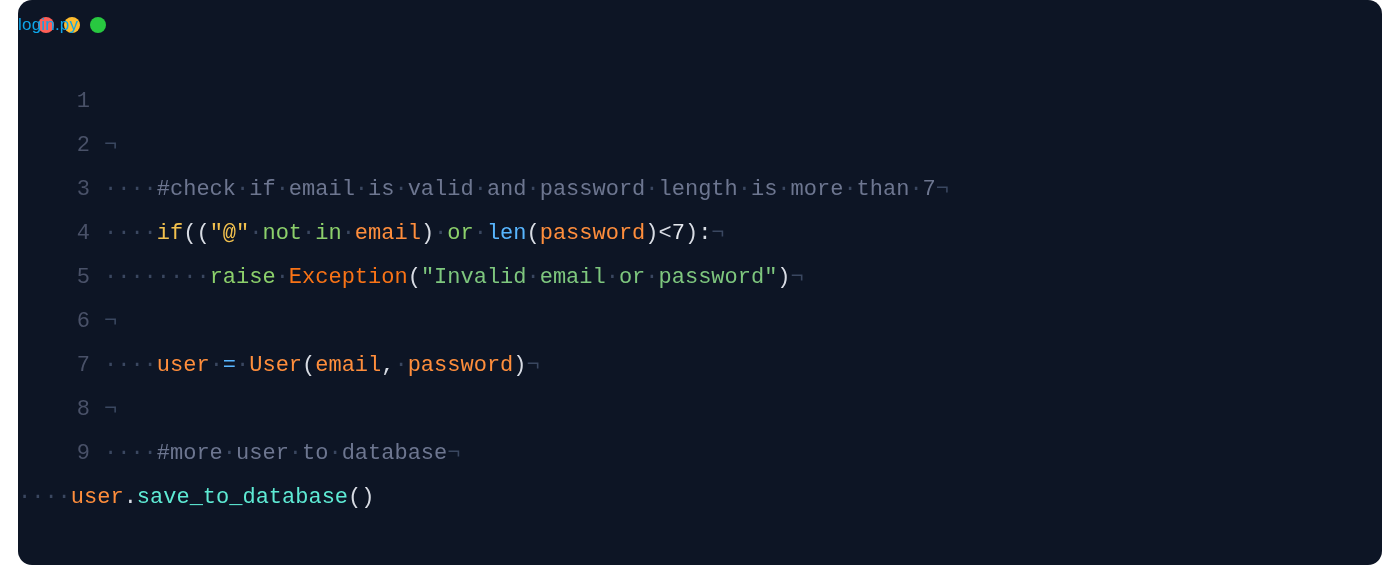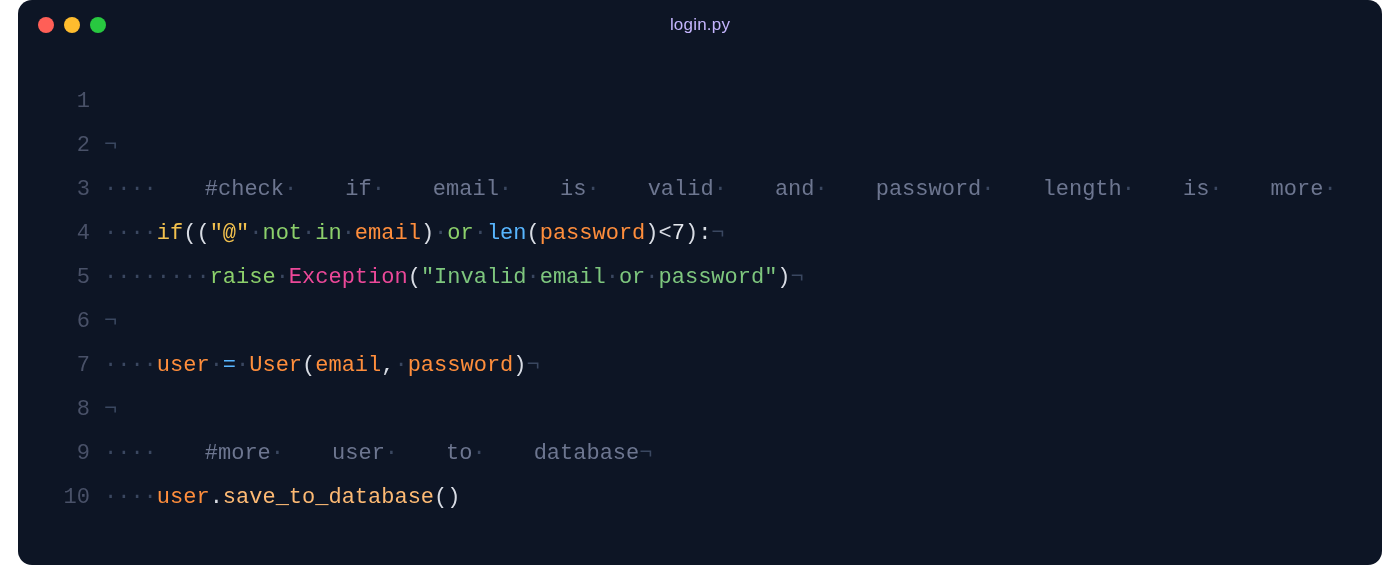--- a/index.html
+++ b/index.html
@@ -38,22 +38,22 @@
       width: 16px;
       height: 16px;
       border-radius: 50%;
     }
     .light.red { background: #ff5f57; }
     .light.yellow { background: #febc2e; }
     .light.green { background: #28c840; }
     .title {
       position: absolute;
       left: 0; right: 0;
-      text-align: center;
-      color: #c4b5fd;
+      text-align: left;
+      color: #0ea5e9;
       font-size: 17px;
       letter-spacing: 0.2px;
       font-family: -apple-system, BlinkMacSystemFont, "Segoe UI", Helvetica, Arial, sans-serif;
       pointer-events: none;
     }
     .code-area {
       padding: 30px 0 10px 0;
       font-size: 22px;
       line-height: 44px;
     }
@@ -73,27 +73,27 @@
     .content {
       color: #e6e9ef;
     }
     .ws {
       color: #3a4760;
     }
     .kw { color: #8cd06b; }          
     .fn { color: #58b6ff; }          
     .param { color: #ff8e3c; }       
     .punct { color: #d8dce4; }       
-    .comment { color: #6d7690; margin-left: 48px; }     
+    .comment { color: #6d7690; }     
     .str { color: #f2c14e; }         
     .num { color: #e6e9ef; }
     .cls { color: #ff8e3c; }         
-    .excls { color: #ec4899; }       
+    .excls { color: #f97316; }       
     .var { color: #ff8e3c; }         
-    .method { color: #fdba74; }
+    .method { color: #5eead4; }
     .eq { color: #58b6ff; }
     .strg { color: #7ec77e; }        
     .if { color: #f2c14e; }          
   </style>
 </head>
 <body>
 
 <div class="editor-window">
   <div class="titlebar">
     <div class="traffic-lights">
@@ -144,18 +144,17 @@
       <span class="gutter">8</span>
       <span class="content"><span class="ws">¬</span></span>
     </div>
 
     <div class="code-line">
       <span class="gutter">9</span>
       <span class="content"><span class="ws">·</span><span class="ws">·</span><span class="ws">·</span><span class="ws">·</span><span class="comment">#more</span><span class="ws">·</span><span class="comment">user</span><span class="ws">·</span><span class="comment">to</span><span class="ws">·</span><span class="comment">database</span><span class="ws">¬</span></span>
     </div>
 
     <div class="code-line">
-      <span class="gutter">10</span>
       <span class="content"><span class="ws">·</span><span class="ws">·</span><span class="ws">·</span><span class="ws">·</span><span class="var">user</span><span class="punct">.</span><span class="method">save_to_database</span><span class="punct">(</span><span class="punct">)</span></span>
     </div>
 
   </div>
 </div>
 
 </body></html>

